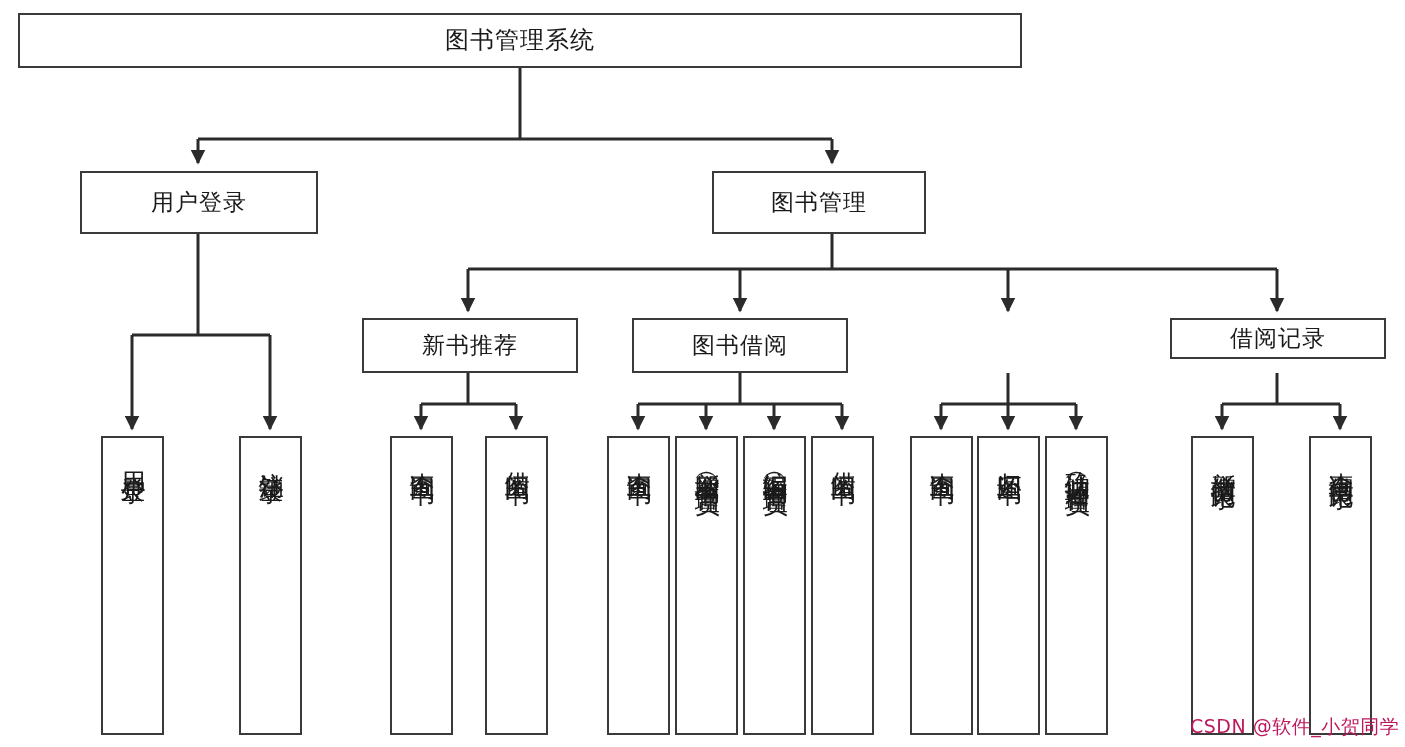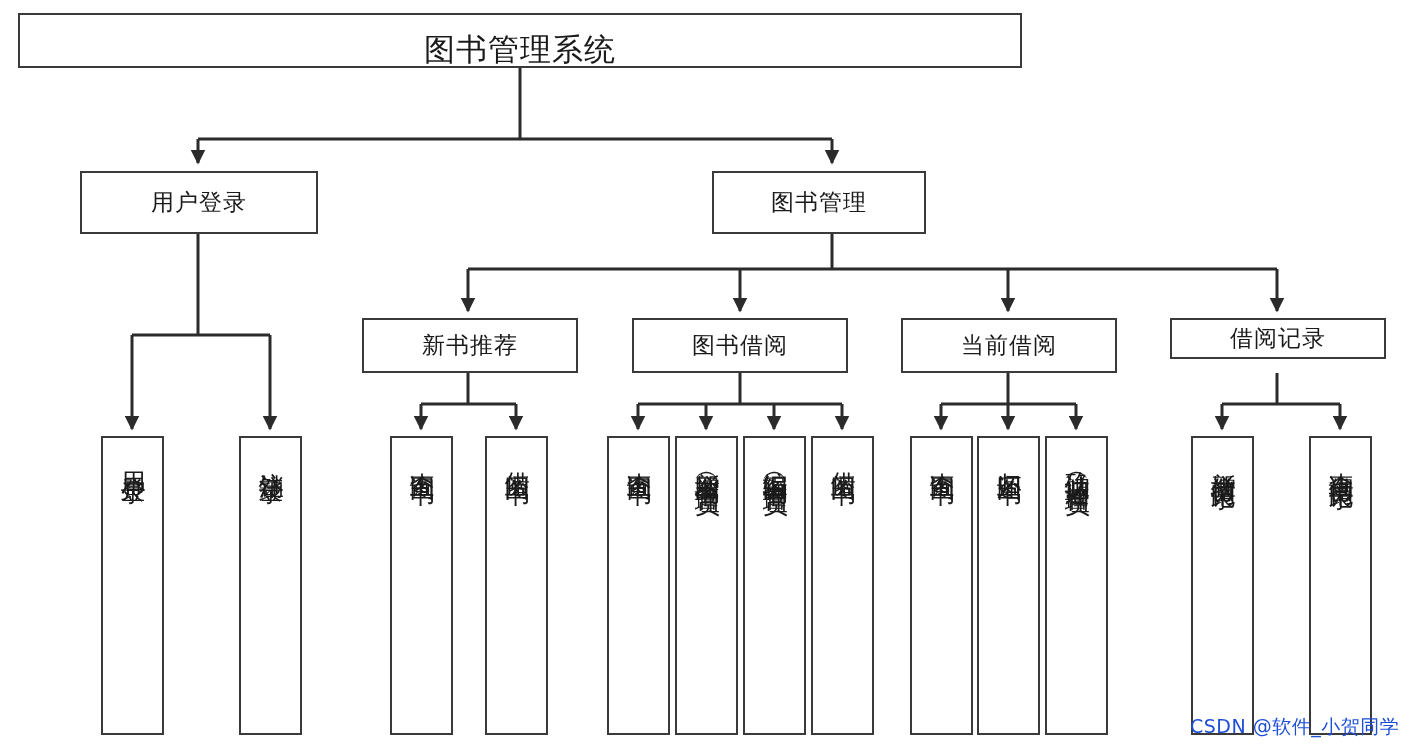--- a/index.html
+++ b/index.html
@@ -35,43 +35,42 @@
     align-items: center;
     justify-content: center;
     color: #1a1a1a;
   }
   .node.horiz {
     font-size: 23px;
     letter-spacing: 1px;
     line-height: 1.1;
   }
   .node.root {
-    font-size: 31px;
-    align-items: flex-end;
+    font-size: 24px;
   }
   .node.leaf {
     font-size: 25px;
     line-height: 1.05;
     padding-top: 14px;
     align-items: flex-start;
     justify-content: center;
   }
   .vtext {
     writing-mode: vertical-rl;
     text-orientation: upright;
     letter-spacing: 3px;
     display: block;
     white-space: nowrap;
   }
   .watermark {
     position: absolute;
     left: 1190px;
     top: 714px;
     font-size: 19px;
-    color: #1d4ed8;
+    color: #be185d;
     white-space: nowrap;
     letter-spacing: 0.5px;
   }
 </style>
 </head>
 <body>
 
 <div id="canvas">
 
   <svg class="wires" viewBox="0 0 1405 747" xmlns="http://www.w3.org/2000/svg">
@@ -134,23 +133,20 @@
   <div class="node horiz" style="left:712px; top:171px; width:214px; height:63px;">
     <span>图书管理</span>
   </div>
 
   <div class="node horiz" style="left:362px; top:318px; width:216px; height:55px;">
     <span>新书推荐</span>
   </div>
   <div class="node horiz" style="left:632px; top:318px; width:216px; height:55px;">
     <span>图书借阅</span>
   </div>
-  <div class="node horiz" style="left:901px; top:318px; width:216px; height:55px;">
-    <span>当前借阅</span>
-  </div>
   <div class="node horiz" style="left:1170px; top:318px; width:216px; height:41px;">
     <span>借阅记录</span>
   </div>
 
   <div class="node leaf" style="left:101px; top:436px; width:63px; height:299px;">
     <span class="vtext">用户登录</span>
   </div>
   <div class="node leaf" style="left:239px; top:436px; width:63px; height:299px;">
     <span class="vtext">注销登录</span>
   </div>

